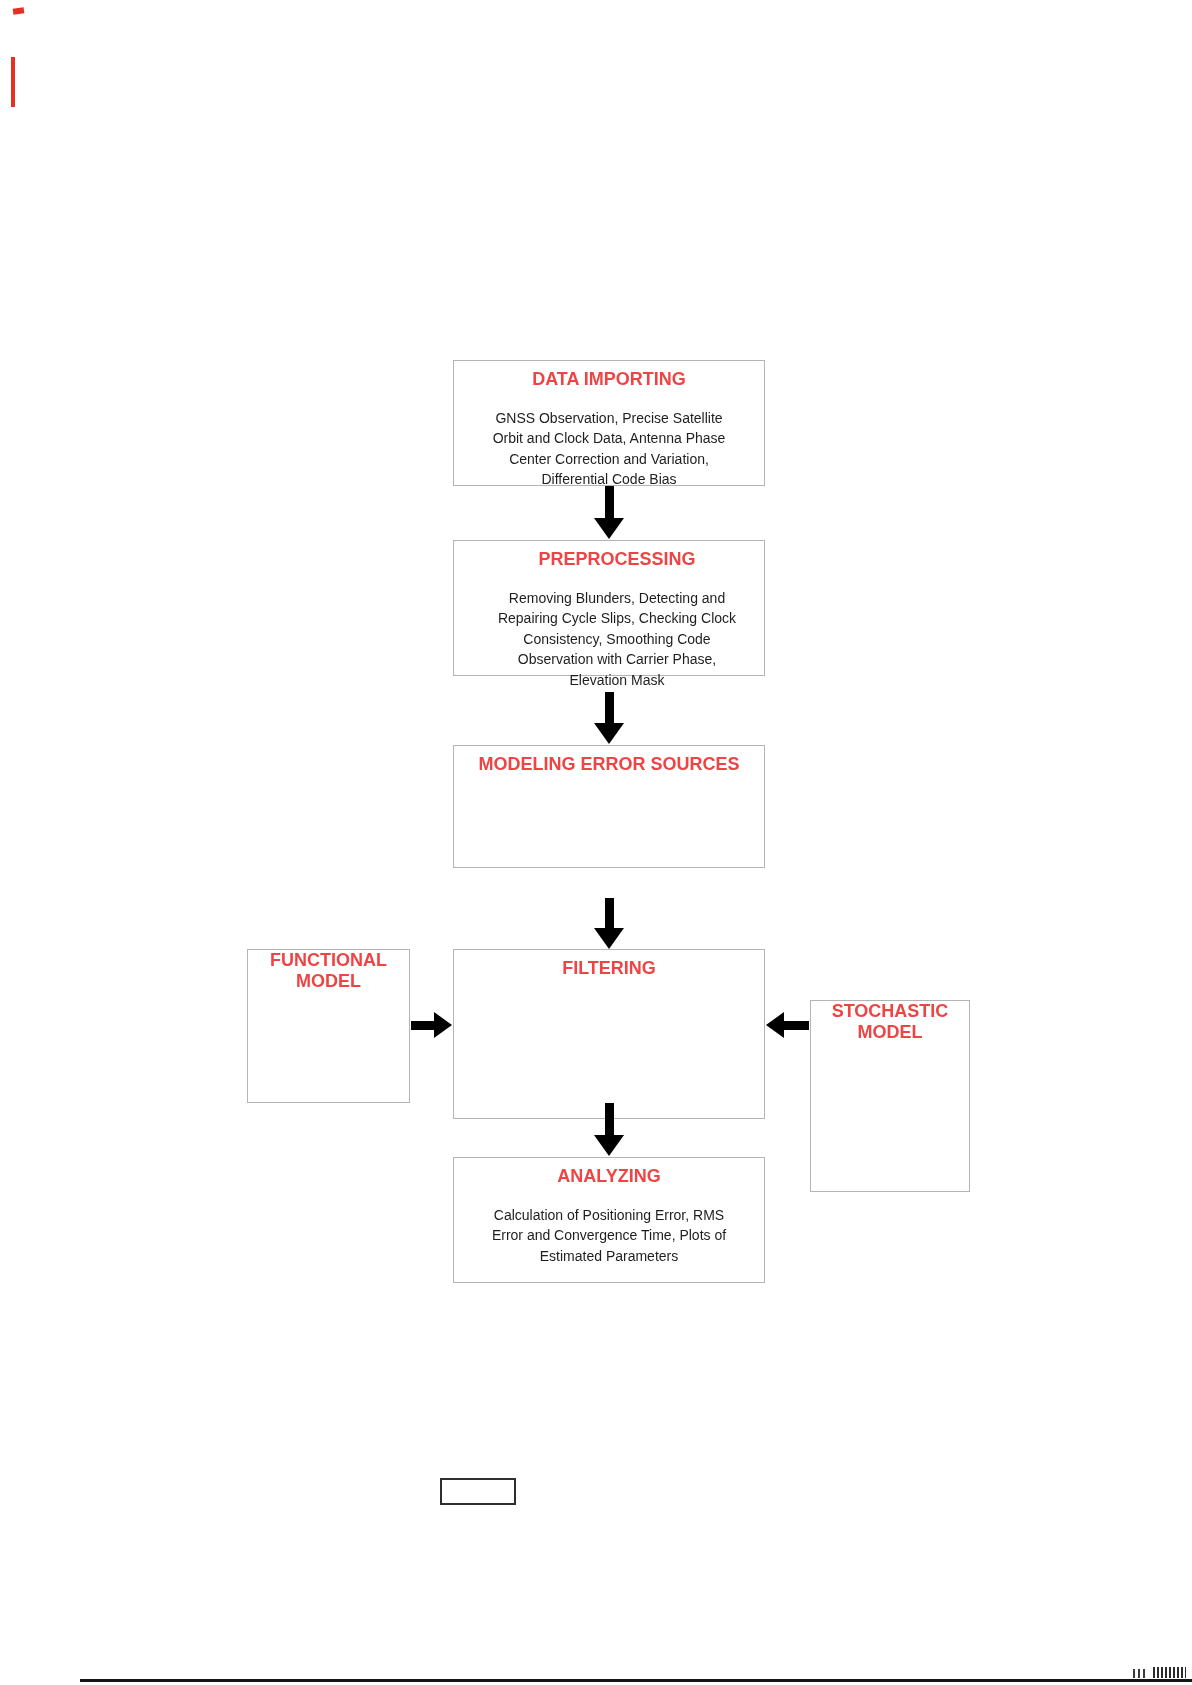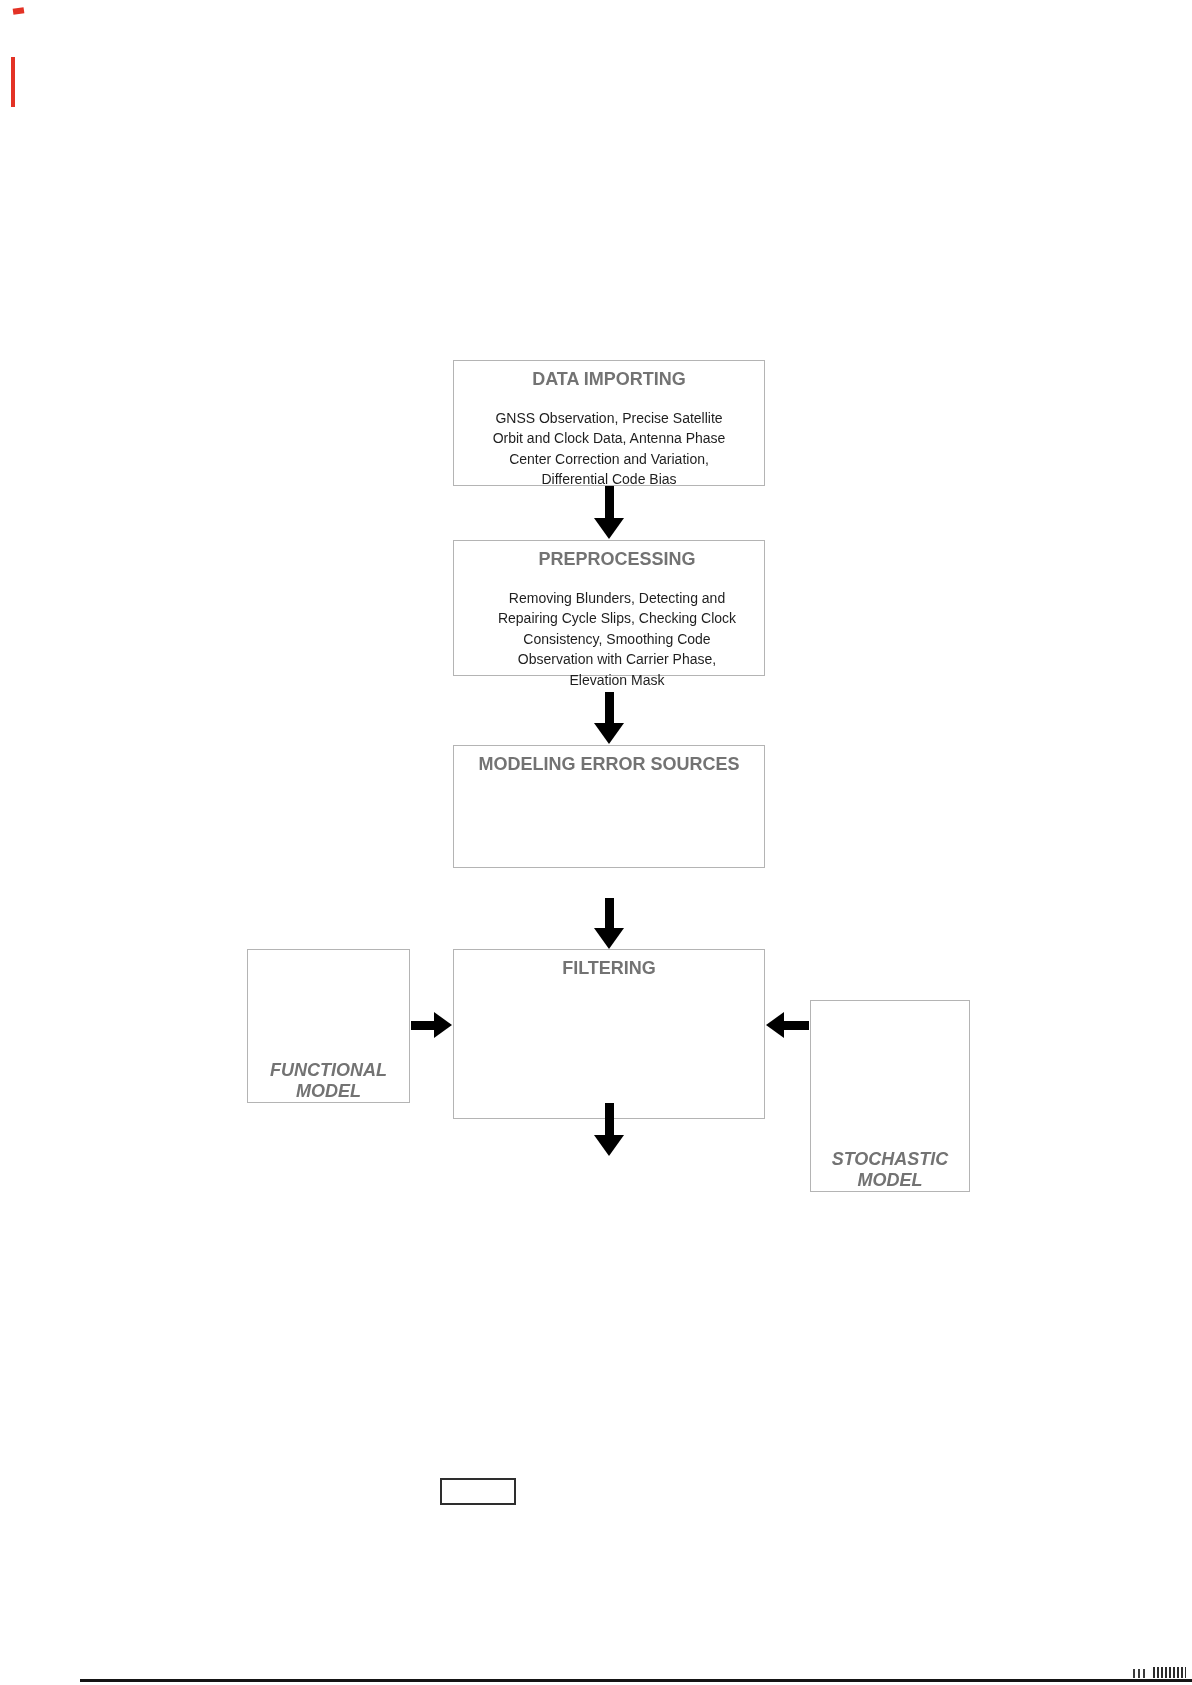--- a/index.html
+++ b/index.html
@@ -17,35 +17,34 @@
     background: #ffffff;
     border: 1px solid #b4b4b4;
     text-align: center;
     color: #1e1e1e;
   }
   .node-title {
     font-weight: bold;
     font-size: 18px;
     line-height: 20px;
     padding-top: 8px;
-    color: #737373;
+    color: #ef4444;
     white-space: pre-line;
   }
   .node-body {
     font-size: 14px;
     line-height: 20.4px;
     margin-top: 19px;
     padding: 0 4px;
     white-space: pre-line;
   }
   .node.side {
     display: flex;
-    align-items: flex-end;
+    align-items: flex-start;
     justify-content: center;
-    font-style: italic;
   }
   .node.side .node-title {
     padding-top: 0;
     line-height: 21px;
   }
   
   .arrow-v { position: absolute; width: 30px; }
   .arrow-v .arrow-shaft {
     position: absolute; left: 10.5px; top: 0; bottom: 20px; width: 9px; background: #000;
   }
@@ -163,20 +162,26 @@
   <div class="arrow-h point-left" style="left:766px; top:1012px; width:43px;">
     <div class="arrow-shaft"></div>
     <div class="arrow-head"></div>
   </div>
 
   <div class="arrow-v" style="left:594px; top:1103px; height:53px;">
     <div class="arrow-shaft"></div>
     <div class="arrow-head"></div>
   </div>
 
+  <div class="node" style="left:453px; top:1157px; width:312px; height:126px;">
+    <div class="node-title">ANALYZING</div>
+    <div class="node-body">Calculation of Positioning Error, RMS
+Error and Convergence Time, Plots of
+Estimated Parameters</div>
+  </div>
 
   <div class="caption-box"></div>
 
   <div class="print-marks-1"></div>
   <div class="print-marks-2"></div>
 
   <div class="footer-rule"></div>
 
 </div>
 

